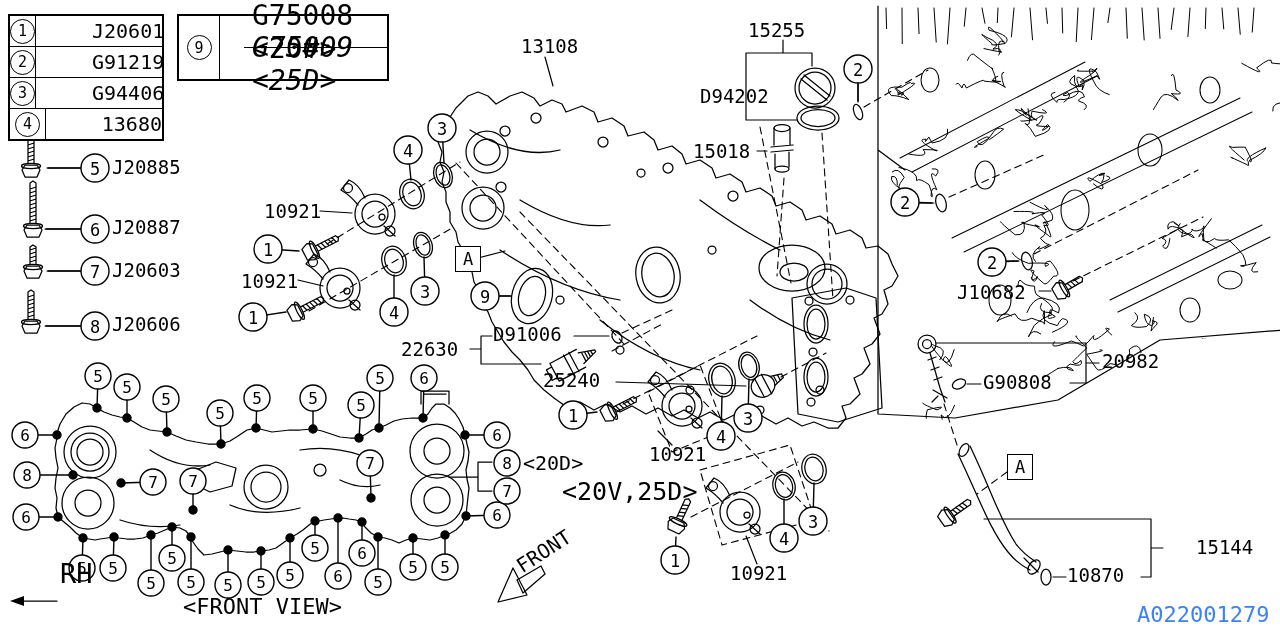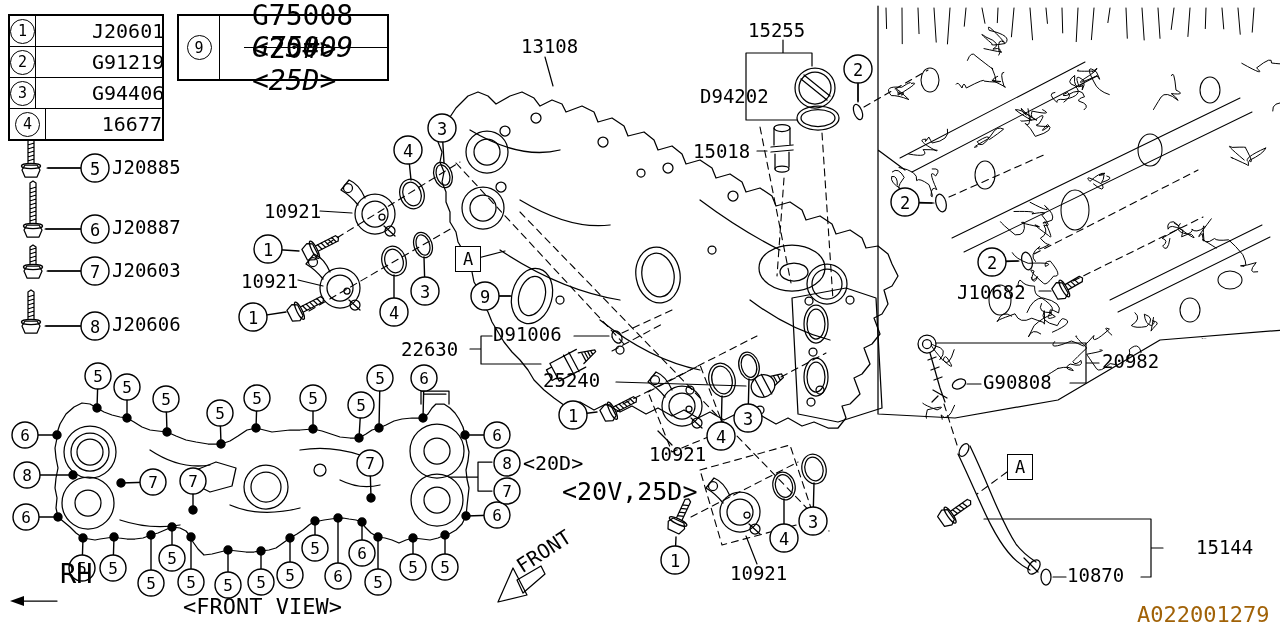--- a/index.html
+++ b/index.html
@@ -4,21 +4,21 @@
 <style>
   html,body{margin:0;padding:0;background:#fff;}
   .canvas{position:relative;width:1280px;height:640px;background:#ffffff;overflow:hidden;
           font-family:"DejaVu Sans Mono",monospace;color:#000;}
   svg.art{position:absolute;left:0;top:0;}
   .plabel{position:absolute;white-space:pre;font-size:19px;line-height:1;letter-spacing:0;}
   .caption{position:absolute;white-space:pre;line-height:1;}
   .cap-rh{left:60px;top:560px;font-size:27px;}
   .cap-frontview{left:183px;top:596px;font-size:22px;}
   .cap-front{left:524px;top:556px;font-size:20px;transform:rotate(-33deg);transform-origin:left bottom;}
-  .cap-docnum{left:1137px;top:604px;font-size:22px;color:#a16207;text-align:center;}
+  .cap-docnum{left:1137px;top:604px;font-size:22px;color:#3b82f6;text-align:center;}
   .boxA{position:absolute;width:24px;height:24px;border:1.6px solid #000;display:flex;
         align-items:center;justify-content:center;font-size:17px;background:#fff;}
   
   .legend{position:absolute;border:2px solid #000;background:#fff;}
   .lg1{left:8px;top:14px;width:152px;}
   .lg1 .row{display:flex;height:30px;border-bottom:1px solid #000;}
   .lg1 .row:last-child{border-bottom:none;}
   .cell1{width:42px;border-right:1px solid #000;display:flex;align-items:center;justify-content:center;}
   .cell2{flex:1;display:flex;align-items:center;padding-left:8px;font-size:20px;margin-left:48px;}
   .circ{width:23px;height:23px;border:1.5px solid #000;border-radius:50%;display:flex;
@@ -774,21 +774,21 @@
         </div>
         <div class="cell2">
           <span>G94406</span>
         </div>
       </div>
       <div class="row">
         <div class="cell1">
           <span class="circ">4</span>
         </div>
         <div class="cell2">
-          <span>16677</span>
+          <span>13680</span>
         </div>
       </div>
     </div>
 
   <div class="legend lg2" id="legend2">
     <div class="left">
       <span class="circ">9</span>
     </div>
     <div class="rows" id="legend2rows">
         <div class="row">

